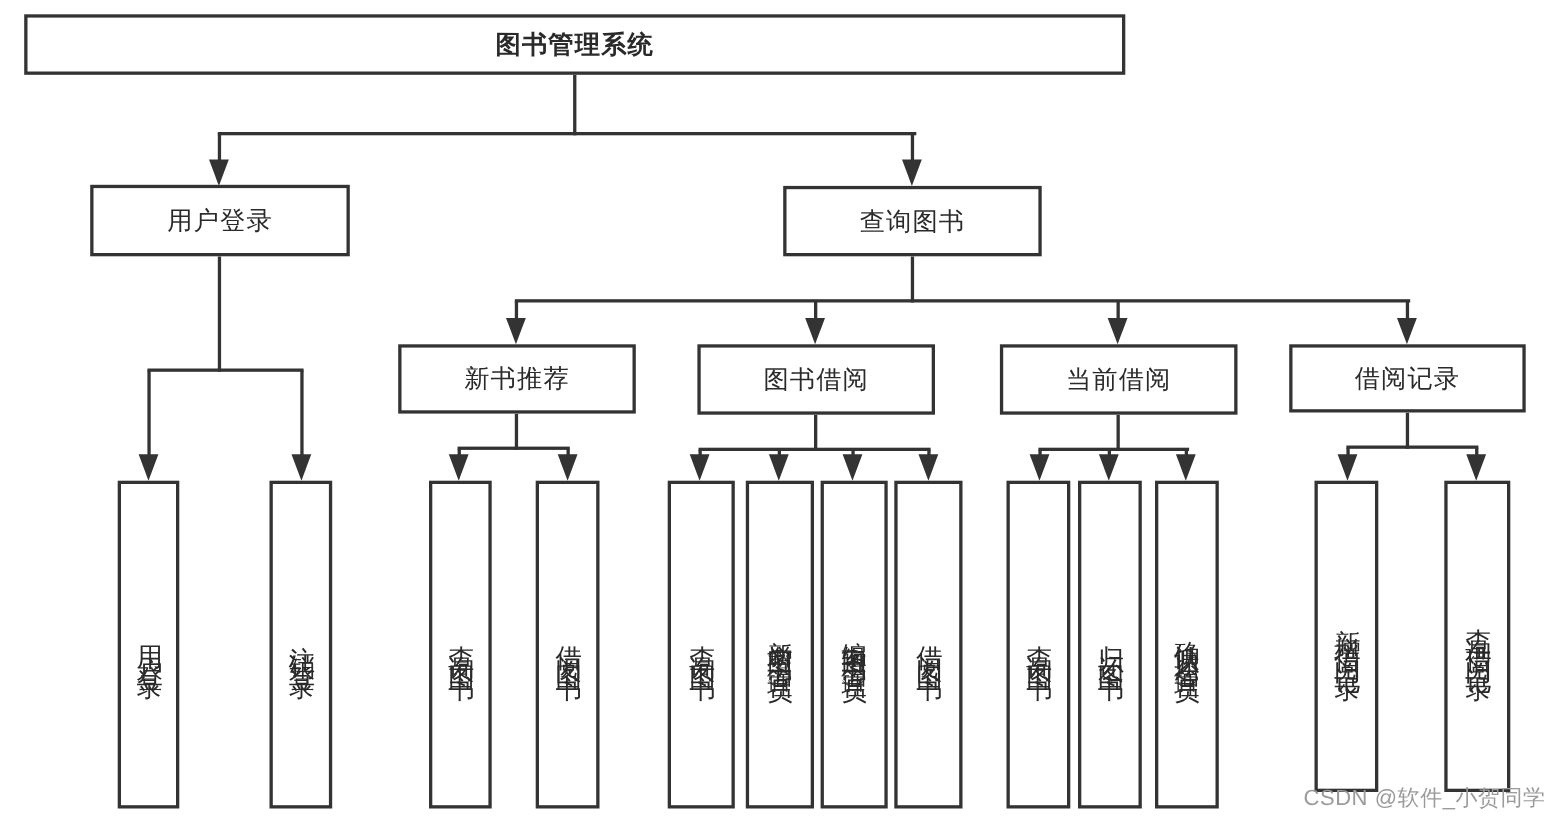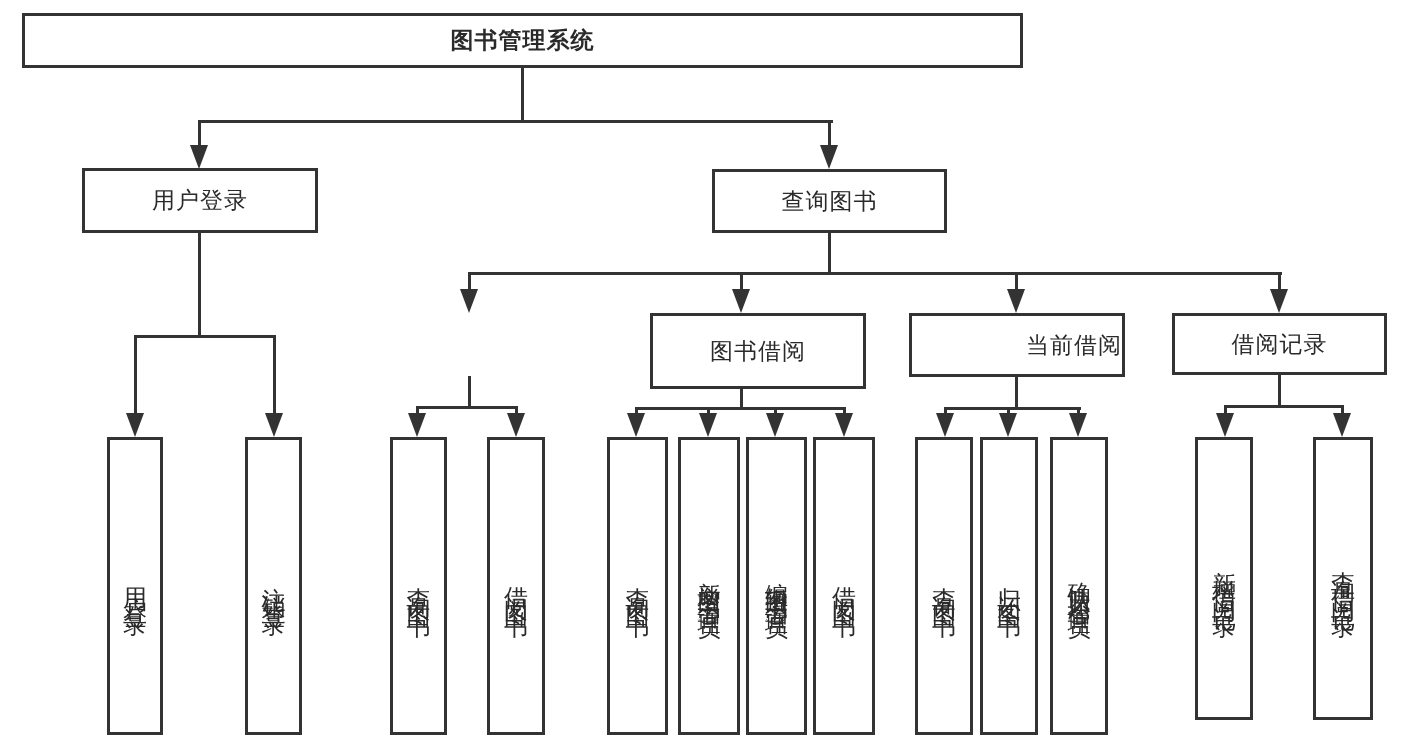--- a/index.html
+++ b/index.html
@@ -88,24 +88,27 @@
     <span>图书管理系统</span>
   </div>
 
   <div class="hbox" style="left:82px;top:168px;width:236px;height:65px;">
     <span>用户登录</span>
   </div>
   <div class="hbox" style="left:712px;top:169px;width:235px;height:64px;">
     <span>查询图书</span>
   </div>
 
-  <div class="hbox" style="left:650px;top:313px;width:216px;height:76px;">
+  <div class="hbox" style="left:362px;top:313px;width:216px;height:63px;">
+    <span>新书推荐</span>
+  </div>
+  <div class="hbox" style="left:634px;top:313px;width:216px;height:64px;">
     <span>图书借阅</span>
   </div>
-  <div class="hbox" style="left:909px;top:313px;width:216px;height:64px;justify-content:flex-end;">
+  <div class="hbox" style="left:909px;top:313px;width:216px;height:64px;">
     <span>当前借阅</span>
   </div>
   <div class="hbox" style="left:1172px;top:313px;width:215px;height:62px;">
     <span>借阅记录</span>
   </div>
 
   <div class="vbox" style="left:107px;top:437px;width:56px;height:298px;">
     <span class="vtext">用户登录</span>
   </div>
   <div class="vbox" style="left:245px;top:437px;width:57px;height:298px;">
@@ -142,14 +145,15 @@
     <span class="vtext">确认归还（管理员）</span>
   </div>
 
   <div class="vbox" style="left:1195px;top:437px;width:58px;height:283px;">
     <span class="vtext">新增借阅记录</span>
   </div>
   <div class="vbox" style="left:1313px;top:437px;width:60px;height:283px;">
     <span class="vtext">查询借阅记录</span>
   </div>
 
+  <div class="watermark">CSDN @软件_小贺同学</div>
 
 </div>
 
 </body></html>

